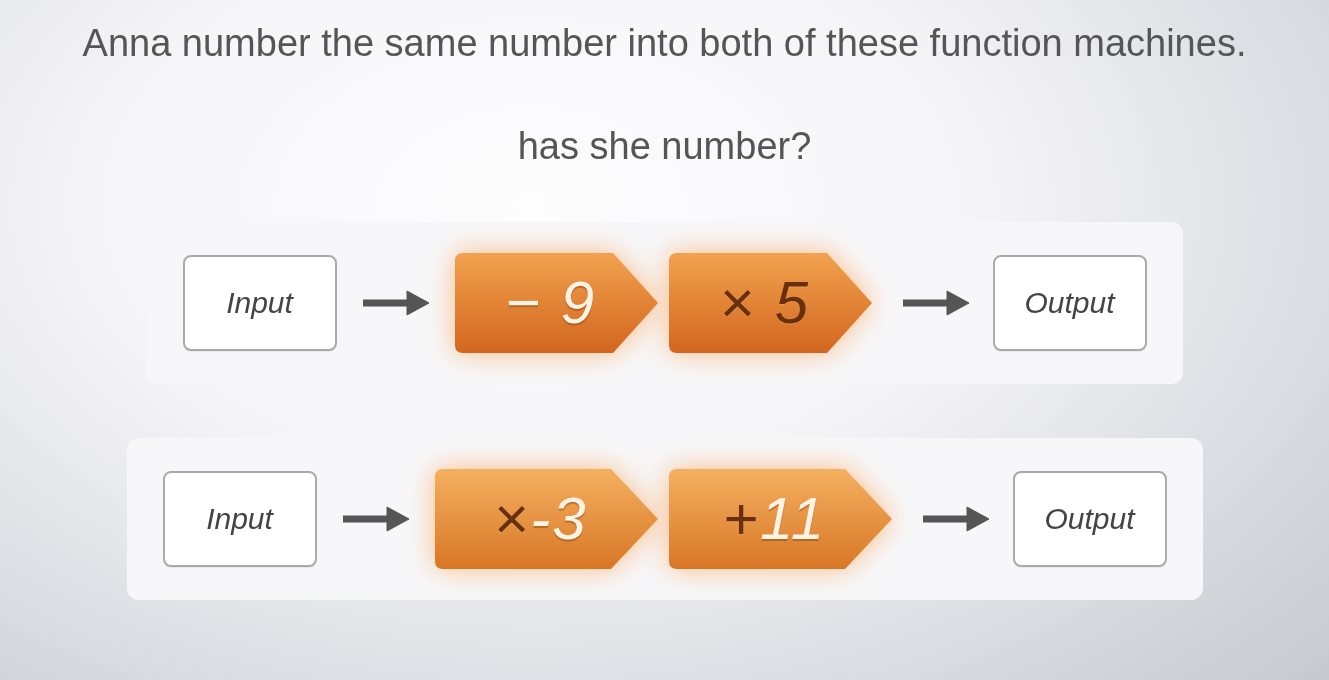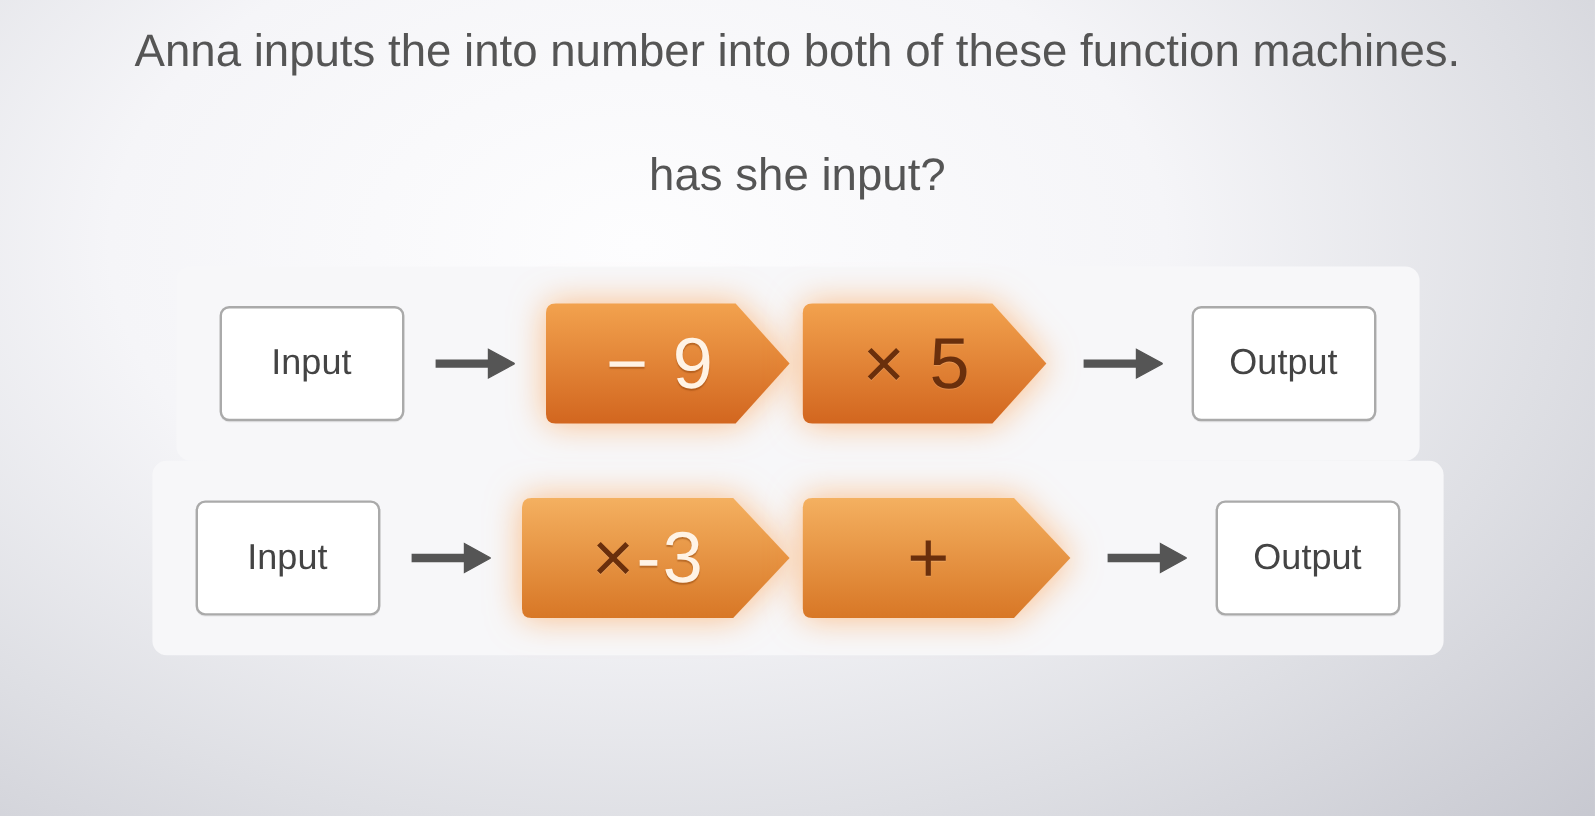--- a/index.html
+++ b/index.html
@@ -27,21 +27,23 @@
     color: #555;
     text-align: center;
     line-height: 1.35;
     max-width: 1260px;
     margin-bottom: 50px;
   }
 
   .machines {
     display: flex;
     flex-direction: column;
-    align-items: center;
+    gap: 54px;
+    align-items: center;
+    font-style: italic;
   }
 
   .machine-row {
     background: #f7f7f9;
     border-radius: 12px;
     padding: 26px 36px;
     display: flex;
     align-items: center;
     gap: 24px;
   }
@@ -97,23 +99,23 @@
   .op-label.dark { color: #6a2f0c; text-shadow: 0 1px 0 rgba(255,255,255,0.15); }
   .op-label .mix-dark { color:#6a2f0c; text-shadow: 0 1px 0 rgba(255,255,255,0.15); }
   .op-label .mix-light { color:#fff3e5; text-shadow:0 2px 1px rgba(120,50,0,0.4); }
 </style>
 </head>
 <body>
 
 <div class="page">
 
   <div class="question">
-    <span>Anna inputs the into number into both of these function machines.</span><br>
+    <span>Anna number the same number into both of these function machines.</span><br>
     <br>
-    <span>has she input?</span>
+    <span>has she number?</span>
   </div>
 
   <div class="machines">
 
     <div class="machine-row">
 
       <div class="io-box">
         <span>Input</span>
       </div>
 
@@ -196,20 +198,21 @@
           <defs>
             <linearGradient id="g2b" x1="0" y1="0" x2="0" y2="1">
               <stop offset="0" stop-color="#f4b060"></stop>
               <stop offset="1" stop-color="#d87726"></stop>
             </linearGradient>
           </defs>
           <path d="M10 5 H178 L225 55 L178 105 H10 Q2 105 2 97 V13 Q2 5 10 5 Z" fill="url(#g2b)"></path>
         </svg>
         <span class="op-label">
           <span class="mix-dark">+</span>
+            <span class="mix-light">11</span>
         </span>
       </span>
 
       <span class="arrow">
         <svg width="68" height="32" viewBox="0 0 68 32">
           <line x1="2" y1="16" x2="48" y2="16" stroke-width="7"></line>
           <polygon points="46,4 68,16 46,28"></polygon>
         </svg>
       </span>
 

